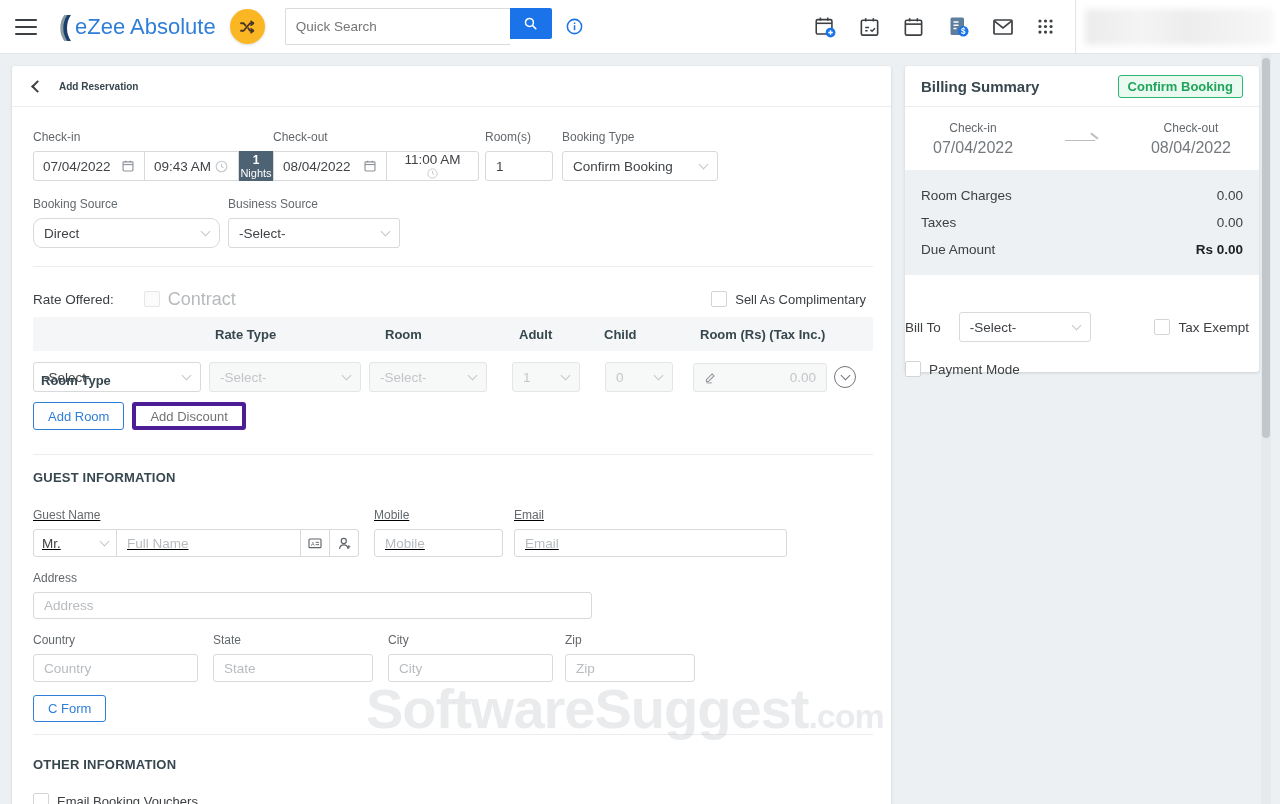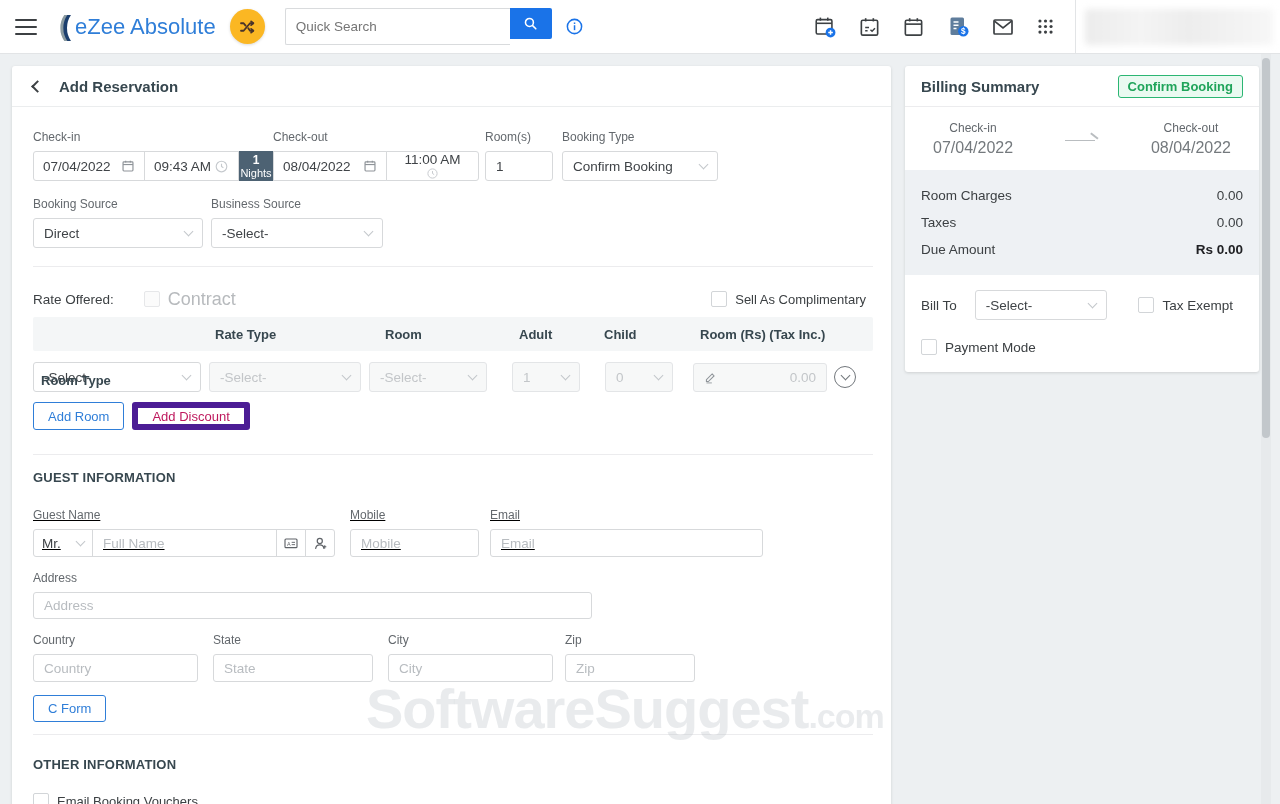--- a/index.html
+++ b/index.html
@@ -35,21 +35,21 @@
   
   .card { position:absolute; background:#fff; border-radius:3px;
     box-shadow:0 1px 3px rgba(60,64,67,.18); }
   .main-card { left:12px; top:66px; width:879px; height:748px; z-index:2; }
   .billing-card { left:905px; top:66px; width:354px; height:306px; z-index:2; }
 
   .card-head { height:41px; display:flex; align-items:center; padding:0 21px;
     border-bottom:1px solid #ebedee; }
   .chev-left { width:9px; height:9px; border-left:2px solid #3c4043; border-bottom:2px solid #3c4043;
     transform:rotate(45deg); display:inline-block; cursor:pointer; }
-  .page-title { font-size:15px; font-weight:bold; color:#37474f; margin-left:17px; }
+  .page-title { font-size:10px; font-weight:bold; color:#37474f; margin-left:17px; }
 
   .form { padding:0 18px 0 21px; }
   .lbl { font-size:12px; color:#63686d; margin-bottom:7px; }
   .row { display:flex; align-items:flex-end; }
   .col { display:flex; flex-direction:column; }
   .joined { display:flex; }
 
   .fbox { height:30px; border:1px solid #d7d9db; background:#fff; display:flex; align-items:center;
     padding:0 9px; font-size:13.5px; color:#3f4347; justify-content:space-between; cursor:pointer; }
   .fbox.rL { border-radius:3px 0 0 3px; }
@@ -89,21 +89,21 @@
   .rate-box { height:29px; border:1px solid #e3e5e7; background:#f7f8f8; border-radius:3px;
     display:flex; align-items:center; justify-content:space-between; padding:0 10px;
     font-size:13.5px; color:#c3c6c9; }
   .circle-btn { width:22px; height:22px; border:1px solid #72777c; border-radius:50%;
     display:flex; align-items:center; justify-content:center; margin-left:7px; cursor:pointer; flex:none; }
   .circle-btn .chev { border-color:#72777c; margin:0; margin-top:-3px; }
 
   .btn { height:28px; border-radius:3px; background:#fff; font-size:13px; padding:0 14px;
     display:inline-flex; align-items:center; justify-content:center; font-family:inherit; cursor:pointer; }
   .btn.blue { border:1px solid #2f7ed8; color:#2f7ed8; }
-  .btn.plain { border:6px solid #4c1d95; color:#be185d; }
+  .btn.plain { border:4px solid #4c1d95; color:#737373; }
 
   .sect { font-size:13px; font-weight:bold; color:#37474f; letter-spacing:.2px; }
 
   .iconbtn { width:30px; height:28px; border:1px solid #d7d9db; background:#fff; margin-left:-1px;
     display:flex; align-items:center; justify-content:center; color:#5f6368; cursor:pointer; }
   .iconbtn.last { border-radius:0 3px 3px 0; }
 
   
   .bill-head { height:41px; display:flex; align-items:center; justify-content:space-between;
     padding:0 16px; border-bottom:1px solid #ececee; }
@@ -114,21 +114,21 @@
   .bd-col { display:flex; flex-direction:column; align-items:center; }
   .bd-lbl { font-size:12px; color:#63686d; margin-bottom:4px; }
   .bd-val { font-size:16px; color:#74797d; }
   .arrow { position:relative; width:34px; height:10px; }
   .arrow .shaft { position:absolute; left:0; top:6px; width:30px; height:1.6px; background:#b9bdc0; }
   .arrow .tip { position:absolute; right:0; top:1px; width:9px; height:1.6px; background:#b9bdc0;
     transform:rotate(38deg); }
   .bill-summary { background:#eef1f4; padding:12px 16px; }
   .bs-row { display:flex; justify-content:space-between; font-size:13.5px; color:#3c4043; line-height:27px; }
   .bs-row.total .val { font-weight:bold; color:#202124; }
-  .bill-bottom { padding:15px 16px; }
+  .bill-bottom { padding:15px 0;margin-top:22px; }
   .bb-row { display:flex; align-items:center; }
   .bill-to-lbl { font-size:13.5px; color:#3c4043; }
 
   
   .watermark { position:absolute; left:366px; top:676px; z-index:6; pointer-events:none;
     font-size:56px; font-weight:bold; color:rgba(187,194,200,.32); letter-spacing:-1px; white-space:nowrap; }
   .watermark .suffix { font-size:34px; }
   .scroll-track { position:absolute; left:1261px; top:54px; width:10px; height:750px; background:#e7eaec; z-index:25; }
   .scroll-thumb { position:absolute; left:1262px; top:58px; width:8px; height:380px;
     background:#c2c7cb; border-radius:4px; z-index:26; cursor:pointer; }
@@ -301,21 +301,21 @@
         <div class="sel" style="width:156px;">
           <span>Confirm Booking</span>
           <span class="chev"></span>
         </div>
       </div>
     </div>
 
     <div class="row" style="margin-top:16px;">
       <div class="col">
         <div class="lbl">Booking Source</div>
-        <div class="sel" style="width:170px;">
+        <div class="sel" style="width:187px;border-radius:9px;">
           <span>Direct</span>
           <span class="chev"></span>
         </div>
       </div>
       <div class="col" style="margin-left:8px;">
         <div class="lbl">Business Source</div>
         <div class="sel" style="width:172px;">
           <span>-Select-</span>
           <span class="chev"></span>
         </div>
@@ -381,21 +381,21 @@
     </div>
 
     <hr class="divider" style="margin-top:24px;">
 
     <div class="sect" style="margin-top:15px;">GUEST INFORMATION</div>
 
     <div class="row" style="margin-top:23px;text-decoration:underline;">
       <div class="col">
         <div class="lbl">Guest Name</div>
         <div class="joined">
-          <div class="sel" style="width:60px; height:28px; border-radius:3px 0 0 3px; padding:0 8px;">
+          <div class="sel" style="width:84px; height:28px; border-radius:3px 0 0 3px; padding:0 8px;">
             <span>Mr.</span>
               <span class="chev" style="margin-left:4px;"></span>
           </div>
           <input class="inp" style="width: 185px; border-radius: 0px; margin-left: -1px;" placeholder="Full Name">
           <span class="iconbtn">
             <svg width="16" height="16" viewBox="0 0 24 24" fill="none" stroke="#5f6368" stroke-width="1.7">
               <rect x="3" y="6" width="18" height="13" rx="1.5"></rect>
               <text x="6" y="15.8" font-size="8" fill="#5f6368" stroke="none" font-family="Liberation Sans, sans-serif">A</text>
               <path d="M13 11h5M13 14.5h5" stroke-width="1.4"></path>
             </svg>

